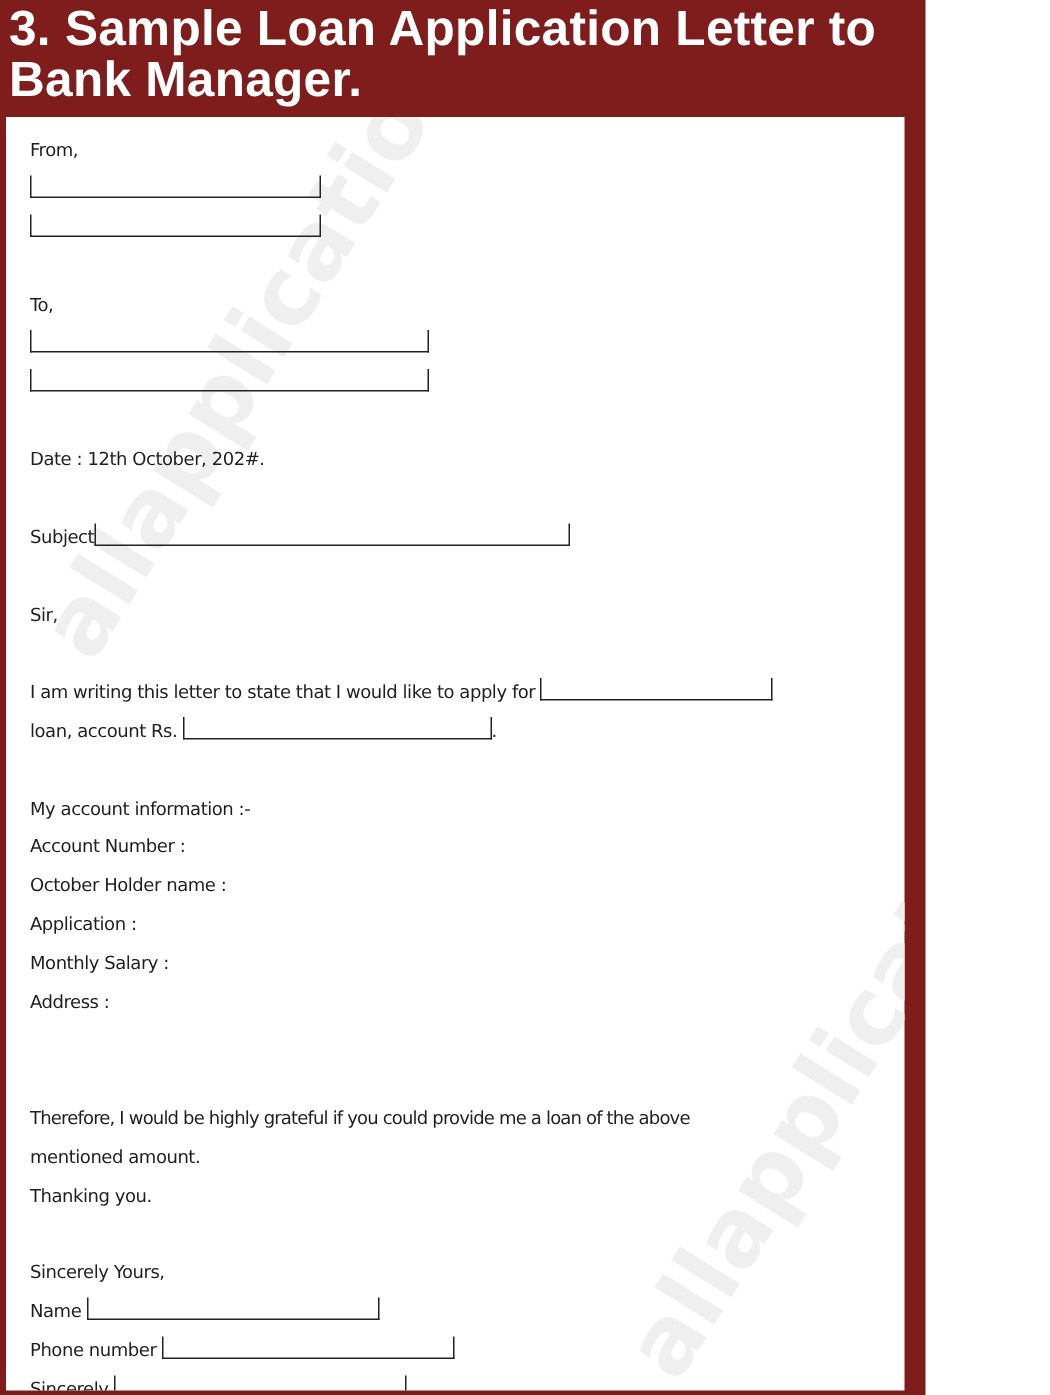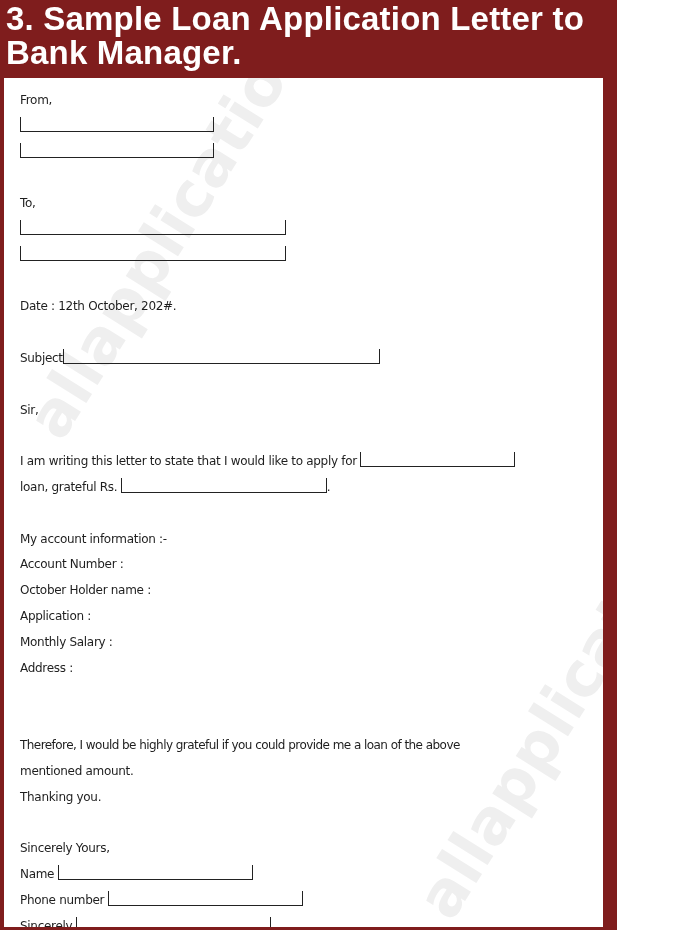--- a/index.html
+++ b/index.html
@@ -86,21 +86,21 @@
       <div class="line"><span class="blank" style="width:266px;"></span></div>
       <div class="line"><span class="blank" style="width:266px;"></span></div>
       <div class="gap"></div>
       <div class="line">Date : 12th October, 202#.</div>
       <div class="gap"></div>
       <div class="line"><span>Subject</span><span class="blank" style="width:317px;"></span></div>
       <div class="gap"></div>
       <div class="line">Sir,</div>
       <div class="gap"></div>
       <div class="line"><span>I am writing this letter to state that I would like to apply for </span><span class="blank" style="width:155px;"></span></div>
-      <div class="line"><span>loan, grateful Rs. </span><span class="blank" style="width:206px;"></span><span>.</span></div>
+      <div class="line"><span>loan, account Rs. </span><span class="blank" style="width:206px;"></span><span>.</span></div>
       <div class="gap"></div>
       <div class="line">My account information :-</div>
       <div class="line">Account Number :</div>
       <div class="line">October Holder name :</div>
       <div class="line">Application :</div>
       <div class="line">Monthly Salary :</div>
       <div class="line">Address :</div>
       <div class="gap"></div>
       <div class="line" style="letter-spacing:-0.55px;margin-top:26px;">Therefore, I would be highly grateful if you could provide me a loan of the above</div>
       <div class="line">mentioned amount.</div>

